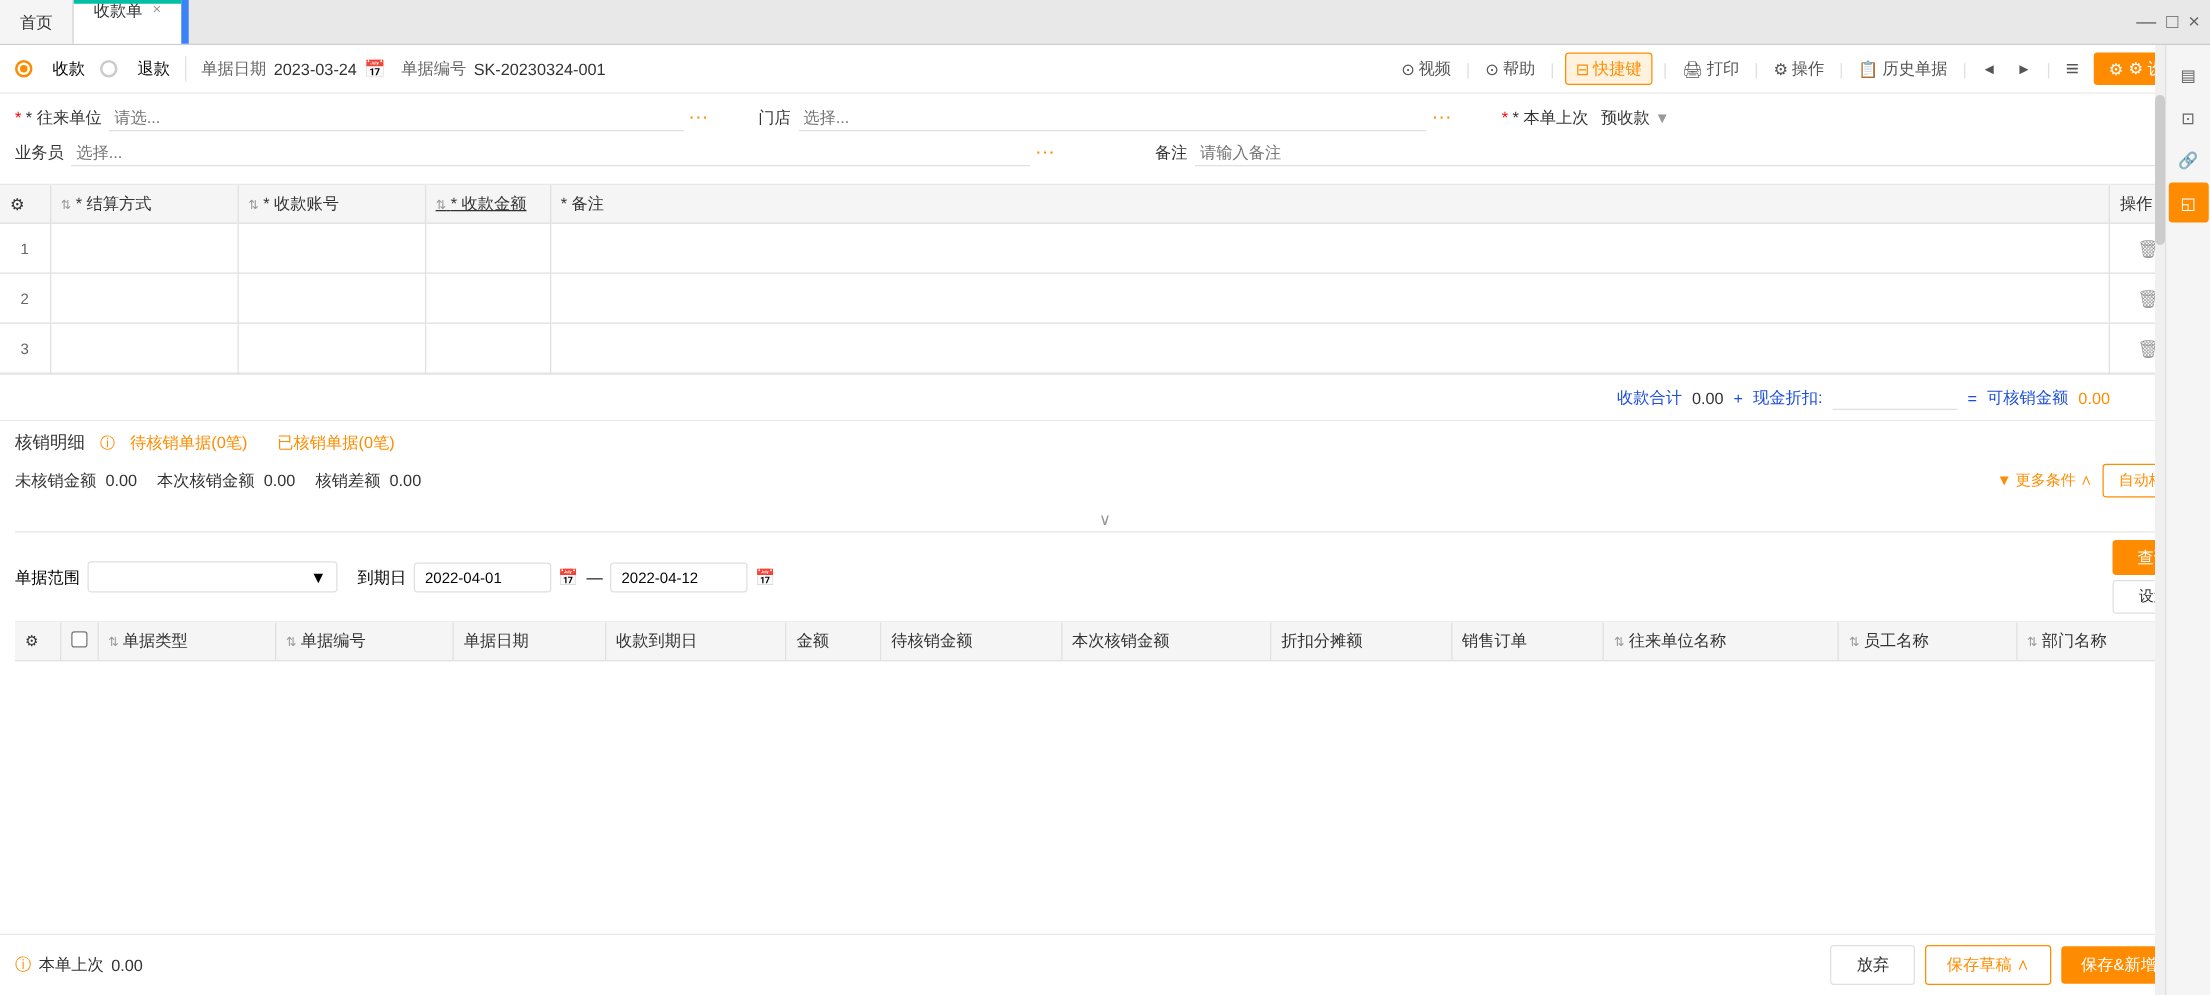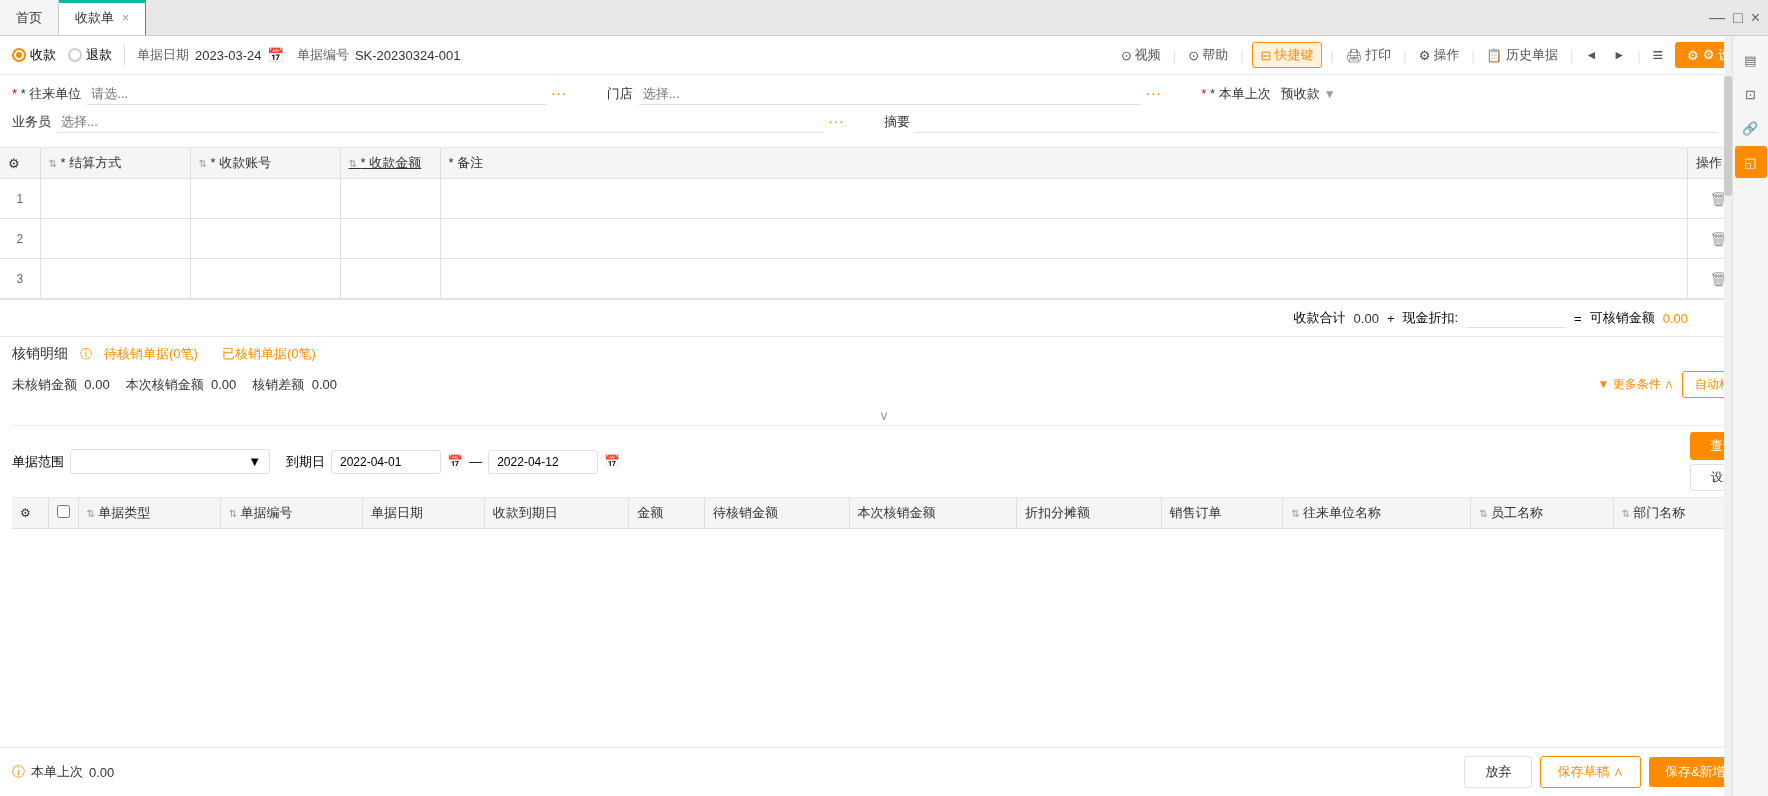--- a/index.html
+++ b/index.html
@@ -21,23 +21,23 @@
       align-items: center;
       color: #333;
       border-right: 1px solid #ccc;
       cursor: pointer;
     }
     .tab-active {
       background: #fff;
       padding: 0 16px;
       height: 100%;
       display: flex;
-      align-items: center;
+      align-items: flex-start;
       color: #333;
-      border-right: 1px solid #3b82f6;
+      border-right: 6px solid #3b82f6;
       cursor: pointer;
       position: relative;
     }
     .tab-active::before {
       content: '';
       position: absolute;
       top: 0; left: 0; right: 0;
       height: 3px;
       background: #00bfa5;
     }
@@ -69,21 +69,21 @@
     .toolbar {
       display: flex;
       align-items: center;
       padding: 6px 12px;
       background: #fff;
       border-bottom: 1px solid #e8e8e8;
       gap: 12px;
       flex-shrink: 0;
     }
     .radio-group { display: flex; gap: 12px; align-items: center; }
-    .radio-item { display: flex; align-items: center; gap: 4px; cursor: pointer; }
+    .radio-item { display: flex; align-items: center; gap: 16px; cursor: pointer; }
     .radio-circle {
       width: 14px; height: 14px;
       border-radius: 50%;
       border: 2px solid #ccc;
       display: flex; align-items: center; justify-content: center;
     }
     .radio-circle.active { border-color: #ff8c00; }
     .radio-circle.active::after { content: ''; width: 6px; height: 6px; border-radius: 50%; background: #ff8c00; }
     .toolbar-divider { width: 1px; height: 20px; background: #e0e0e0; }
     .toolbar-field { display: flex; align-items: center; gap: 6px; }
@@ -182,21 +182,21 @@
     .summary-row {
       display: flex;
       justify-content: flex-end;
       align-items: center;
       padding: 8px 80px 8px 0;
       gap: 8px;
       background: #fff;
       border-bottom: 1px solid #e8e8e8;
       flex-shrink: 0;
     }
-    .summary-text { color: #000000; }
+    .summary-text { color: #1d4ed8; }
     .summary-value { color: #333; }
     .summary-highlight { color: #ff8c00; font-weight: 500; }
     .summary-input {
       width: 100px;
       border: none;
       border-bottom: 1px solid #e0e0e0;
       outline: none;
       padding: 2px 4px;
       text-align: right;
     }
@@ -529,25 +529,25 @@
         <span class="business-type-arrow">▼</span>
       </div>
     </div>
     <div class="form-row">
       <div class="form-field" style="flex:2">
         <span class="form-field-label">业务员</span>
         <input class="form-input" type="text" placeholder="选择..." style="">
         <span class="more-btn">···</span>
       </div>
       <div class="form-field-separator"></div>
+      <div class="form-field-separator"></div>
       <div class="form-field" style="flex:2">
-        <span class="form-field-label">摘要</span>
-        <input class="form-input" type="text" style="">
-      </div>
-      <div class="form-field-separator"></div>
+        <span class="form-field-label">备注</span>
+        <input class="form-input" type="text" placeholder="请输入备注" style="">
+      </div>
     </div>
   </div>
 
   <div class="table-section">
     <table class="data-table">
       <thead>
         <tr>
           <th class="th-gear row-num">
             <span>⚙</span>
           </th>

